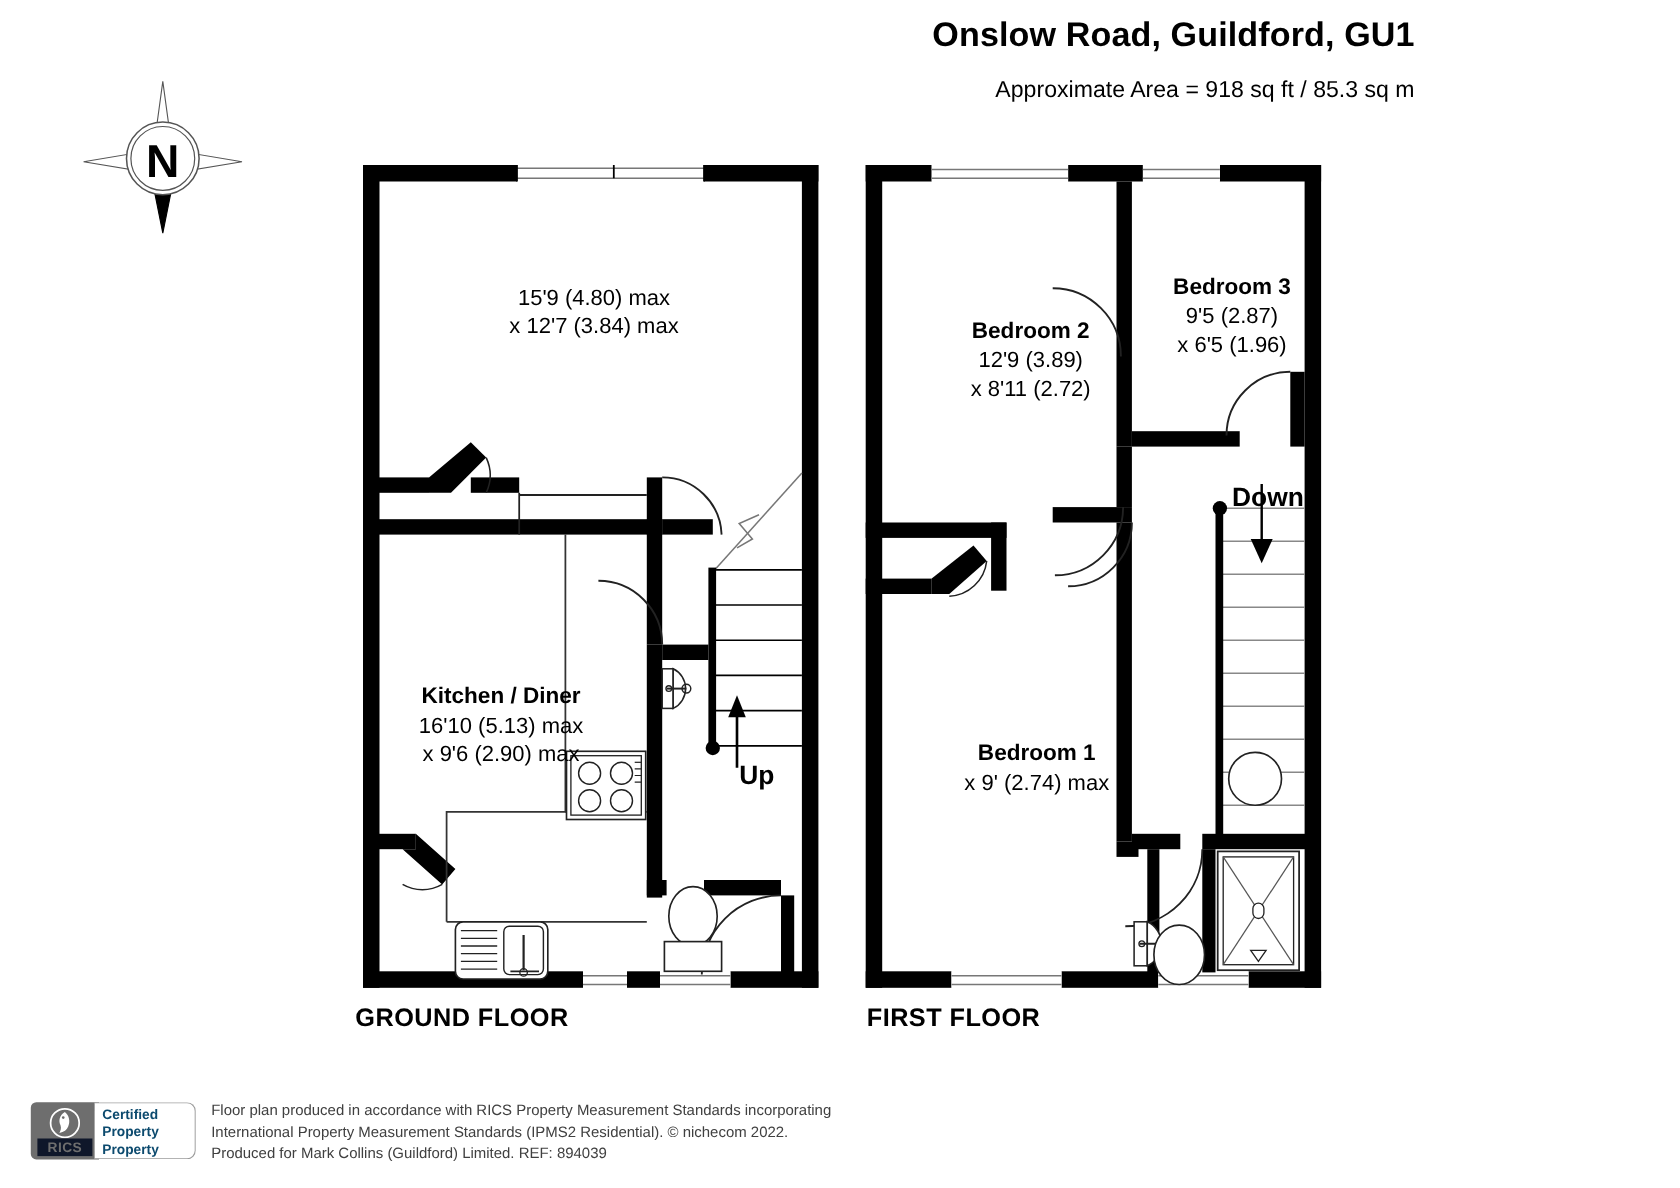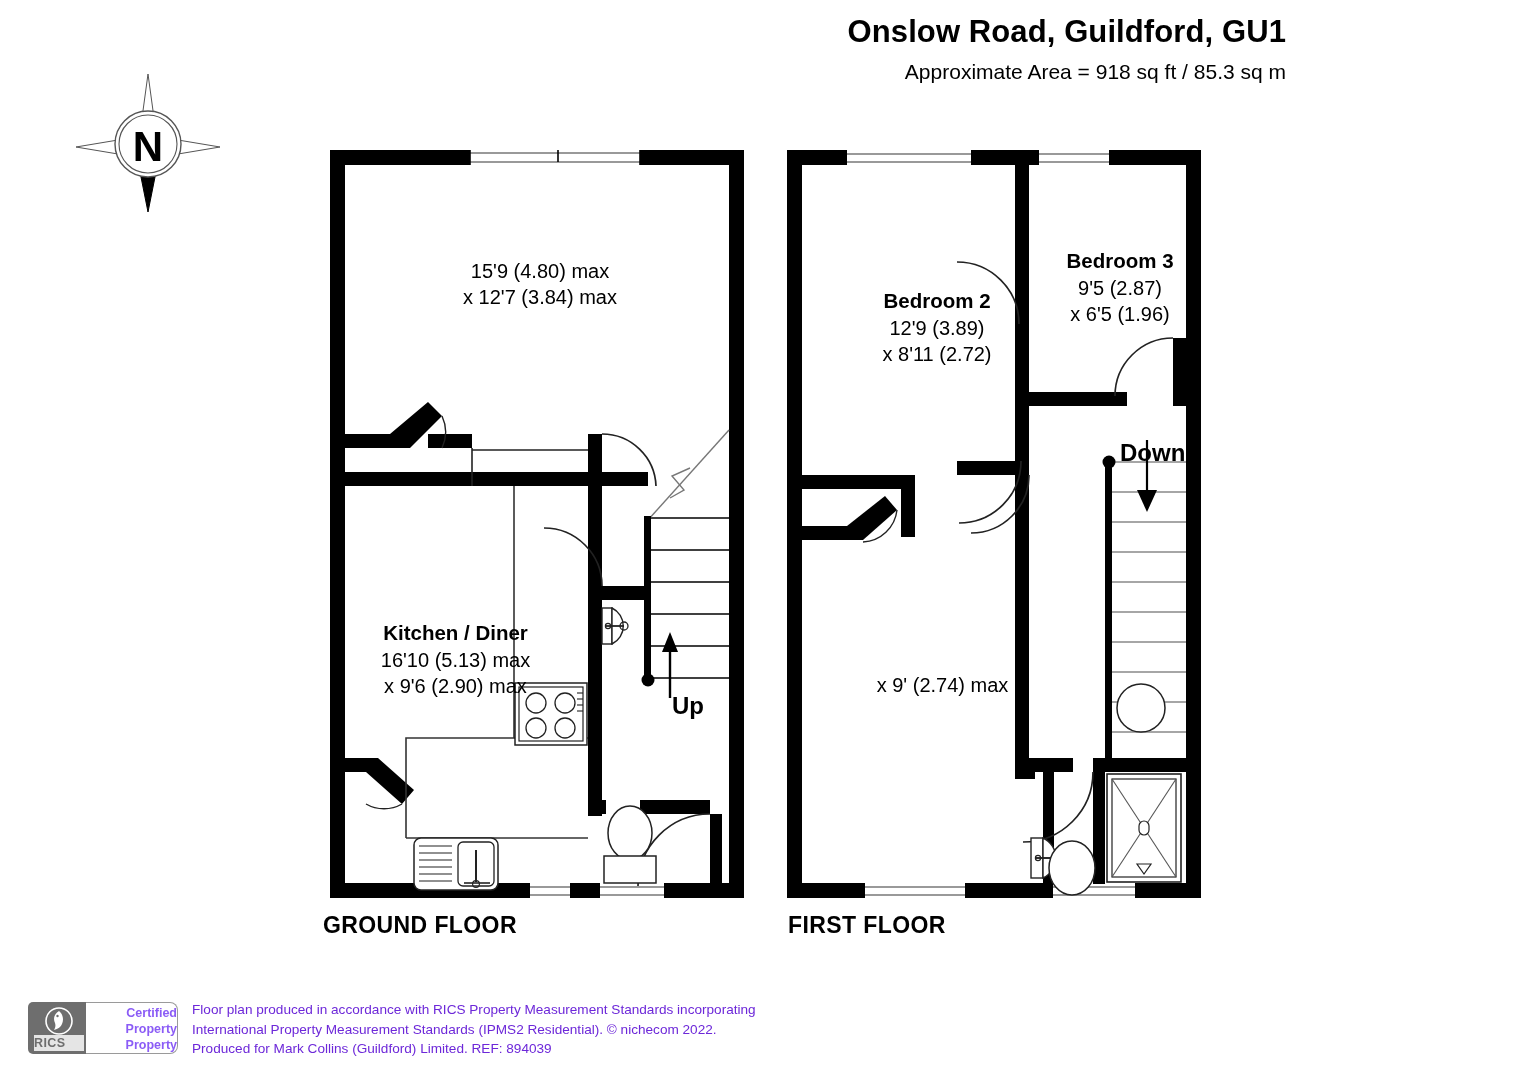--- a/index.html
+++ b/index.html
@@ -9,21 +9,21 @@
     font-family:"Liberation Sans", sans-serif;
     color:#000000;
     overflow:hidden;
     position:relative;
   }
   .page{position:absolute;left:0;top:0;width:1316px;height:1080px;}
 
   
   .hdr{position:absolute;right:30px;top:14px;text-align:right;}
   .hdr-title{font-size:31px;font-weight:bold;letter-spacing:0.1px;line-height:1.15;}
-  .hdr-area{font-size:21px;font-weight:normal;margin-top:10px;line-height:1.15;}
+  .hdr-area{font-size:21px;font-weight:normal;margin-top:20px;line-height:1.15;}
   .hdr-note{font-size:13.5px;margin-top:9px;line-height:1.15;}
 
   
   .compass{position:absolute;left:72px;top:72px;width:152px;height:145px;}
 
   
   .plan{position:absolute;}
   #plan-ground{left:318px;top:138px;width:445px;height:770px;}
   #plan-first{left:775px;top:138px;width:445px;height:770px;}
 
@@ -44,28 +44,28 @@
 
   .dirlabel{position:absolute;font-size:24px;font-weight:bold;}
   #lbl-up{left:672px;top:692px;}
   #lbl-down{left:1120px;top:439px;}
 
   
   .footer{position:absolute;left:28px;top:1000px;width:760px;height:62px;}
   .rics-badge{position:absolute;left:0;top:2px;width:150px;height:52px;}
   .rics-dark{position:absolute;left:0;top:0;width:62px;height:52px;background:#6e6e6e;border-radius:5px 0 0 5px;}
   .rics-lionwrap{position:absolute;left:14px;top:5px;width:34px;height:28px;}
-  .rics-word{position:absolute;left:6px;top:33px;width:50px;height:16px;background:#e5e5e5;
-             color:#6e6e6e;font-size:12.5px;font-weight:bold;text-align:left;line-height:16px;letter-spacing:0.4px;}
+  .rics-word{position:absolute;left:6px;top:33px;width:50px;height:16px;background:#0f172a;
+             color:#6e6e6e;font-size:12.5px;font-weight:bold;text-align:center;line-height:16px;letter-spacing:0.4px;}
   .rics-light{position:absolute;left:58px;top:0;width:92px;height:52px;background:#ffffff;
               border:1.5px solid #9a9a9a;border-left:none;border-radius:0 8px 8px 0;box-sizing:border-box;}
-  .rics-light span{display:block;color:#8b5cf6;font-size:12.5px;font-weight:bold;line-height:16.2px;padding-left:7px;text-align:right;}
+  .rics-light span{display:block;color:#0c4a6e;font-size:12.5px;font-weight:bold;line-height:16.2px;padding-left:7px;}
   .rics-light span:first-child{padding-top:2px;}
   .foot-lines{position:absolute;left:164px;top:0;}
-  .foot-lines div{font-size:13.6px;color:#6d28d9;line-height:19.5px;white-space:nowrap;}
+  .foot-lines div{font-size:13.6px;color:#404040;line-height:19.5px;white-space:nowrap;}
   .foot-lines .copy{letter-spacing:0;}
 </style>
 </head>
 <body>
 
 <div class="page">
 
   <div class="hdr">
     <div class="hdr-title">Onslow Road, Guildford, GU1</div>
     <div class="hdr-area">Approximate Area = 918 sq ft / 85.3 sq m</div>
@@ -375,20 +375,21 @@
     <span class="d2">x 8'11 (2.72)</span>
   </div>
 
   <div class="roomtxt" id="txt-bed3">
     <span class="nm">Bedroom 3</span>
     <span class="d1">9'5 (2.87)</span>
     <span class="d2">x 6'5 (1.96)</span>
   </div>
 
   <div class="roomtxt" id="txt-bed1">
+    <span class="nm">Bedroom 1</span>
     <span class="d2">x 9' (2.74) max</span>
   </div>
 
   <div class="dirlabel" id="lbl-up">Up</div>
   <div class="dirlabel" id="lbl-down">Down</div>
 
   <div class="floor-label" id="label-ground">GROUND FLOOR</div>
   <div class="floor-label" id="label-first">FIRST FLOOR</div>
 
   <div class="footer">

